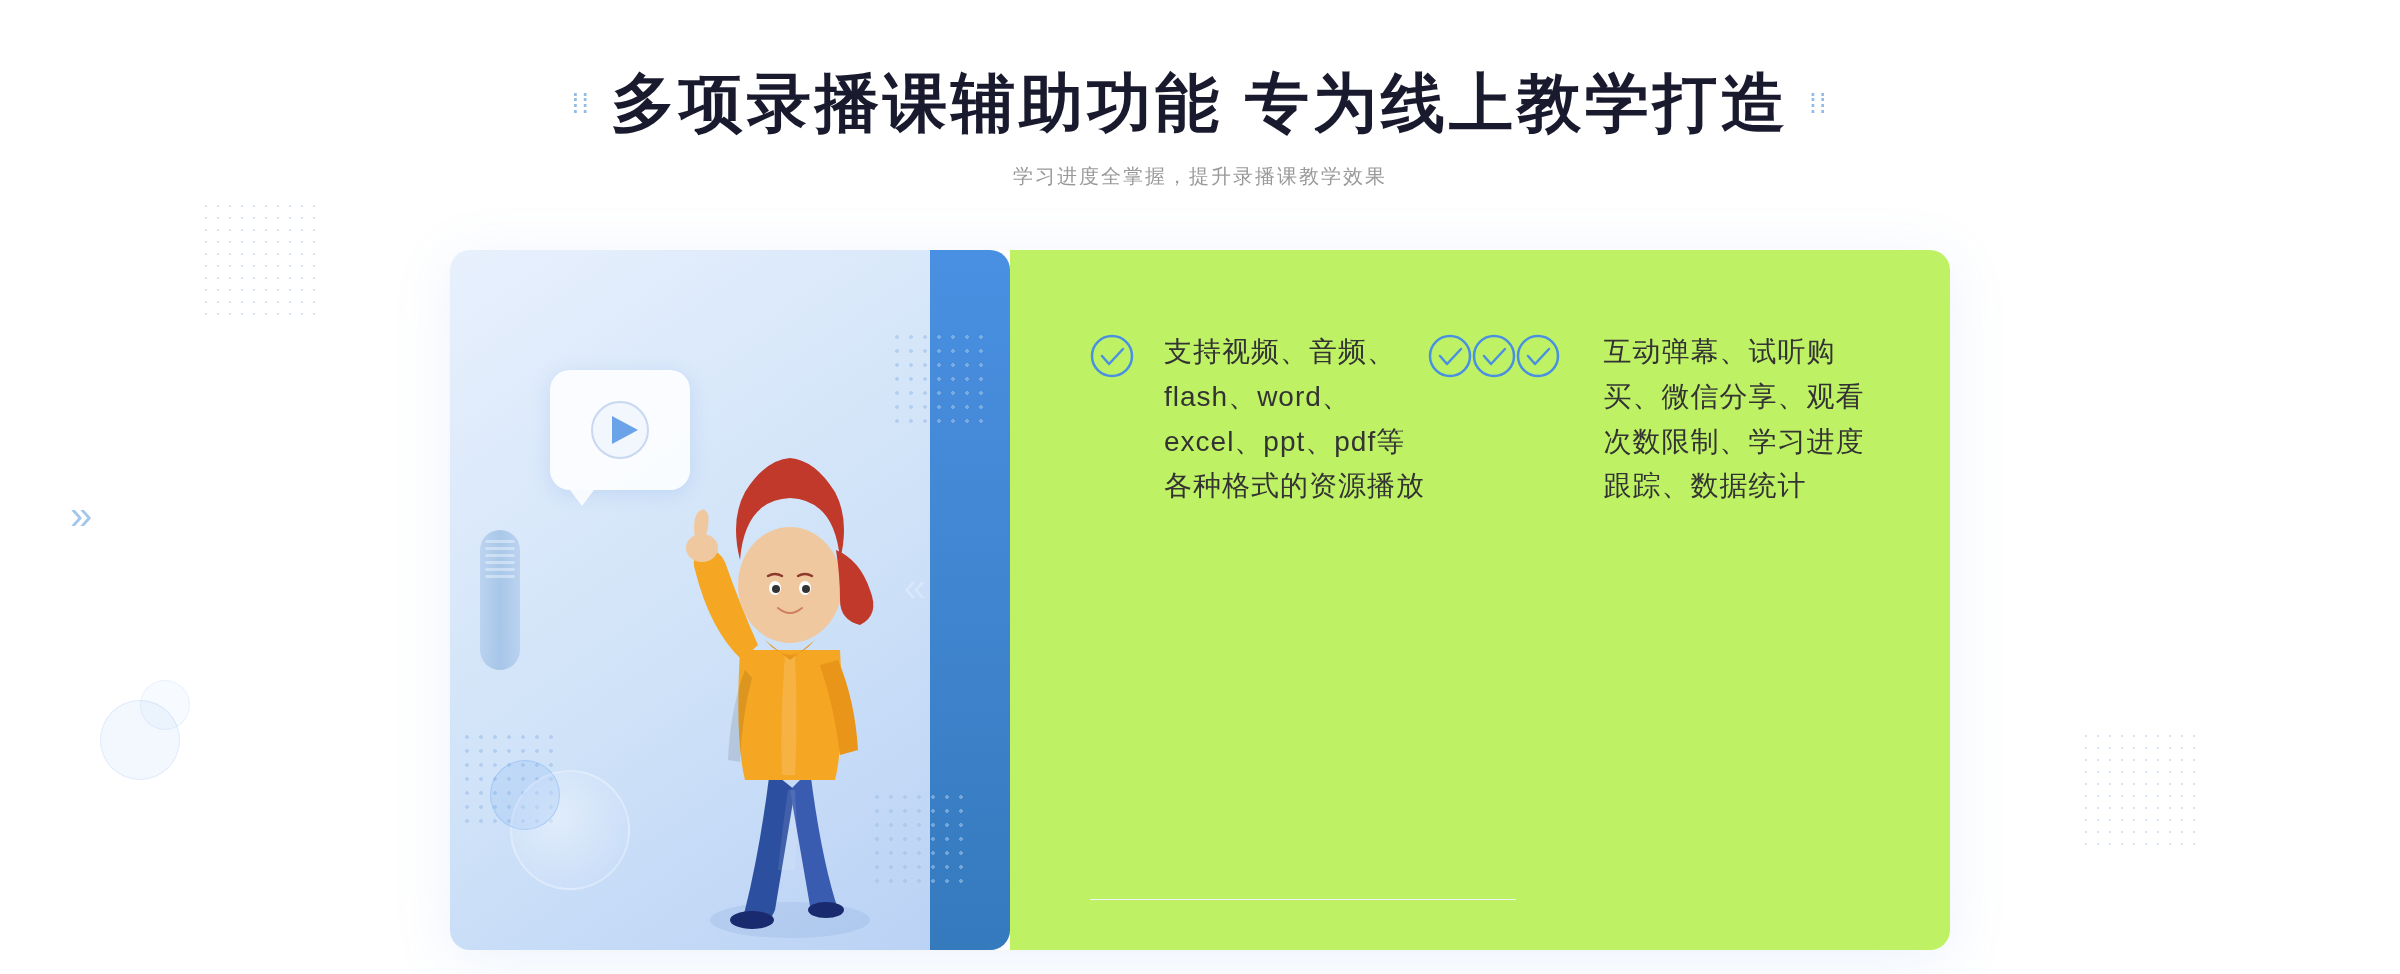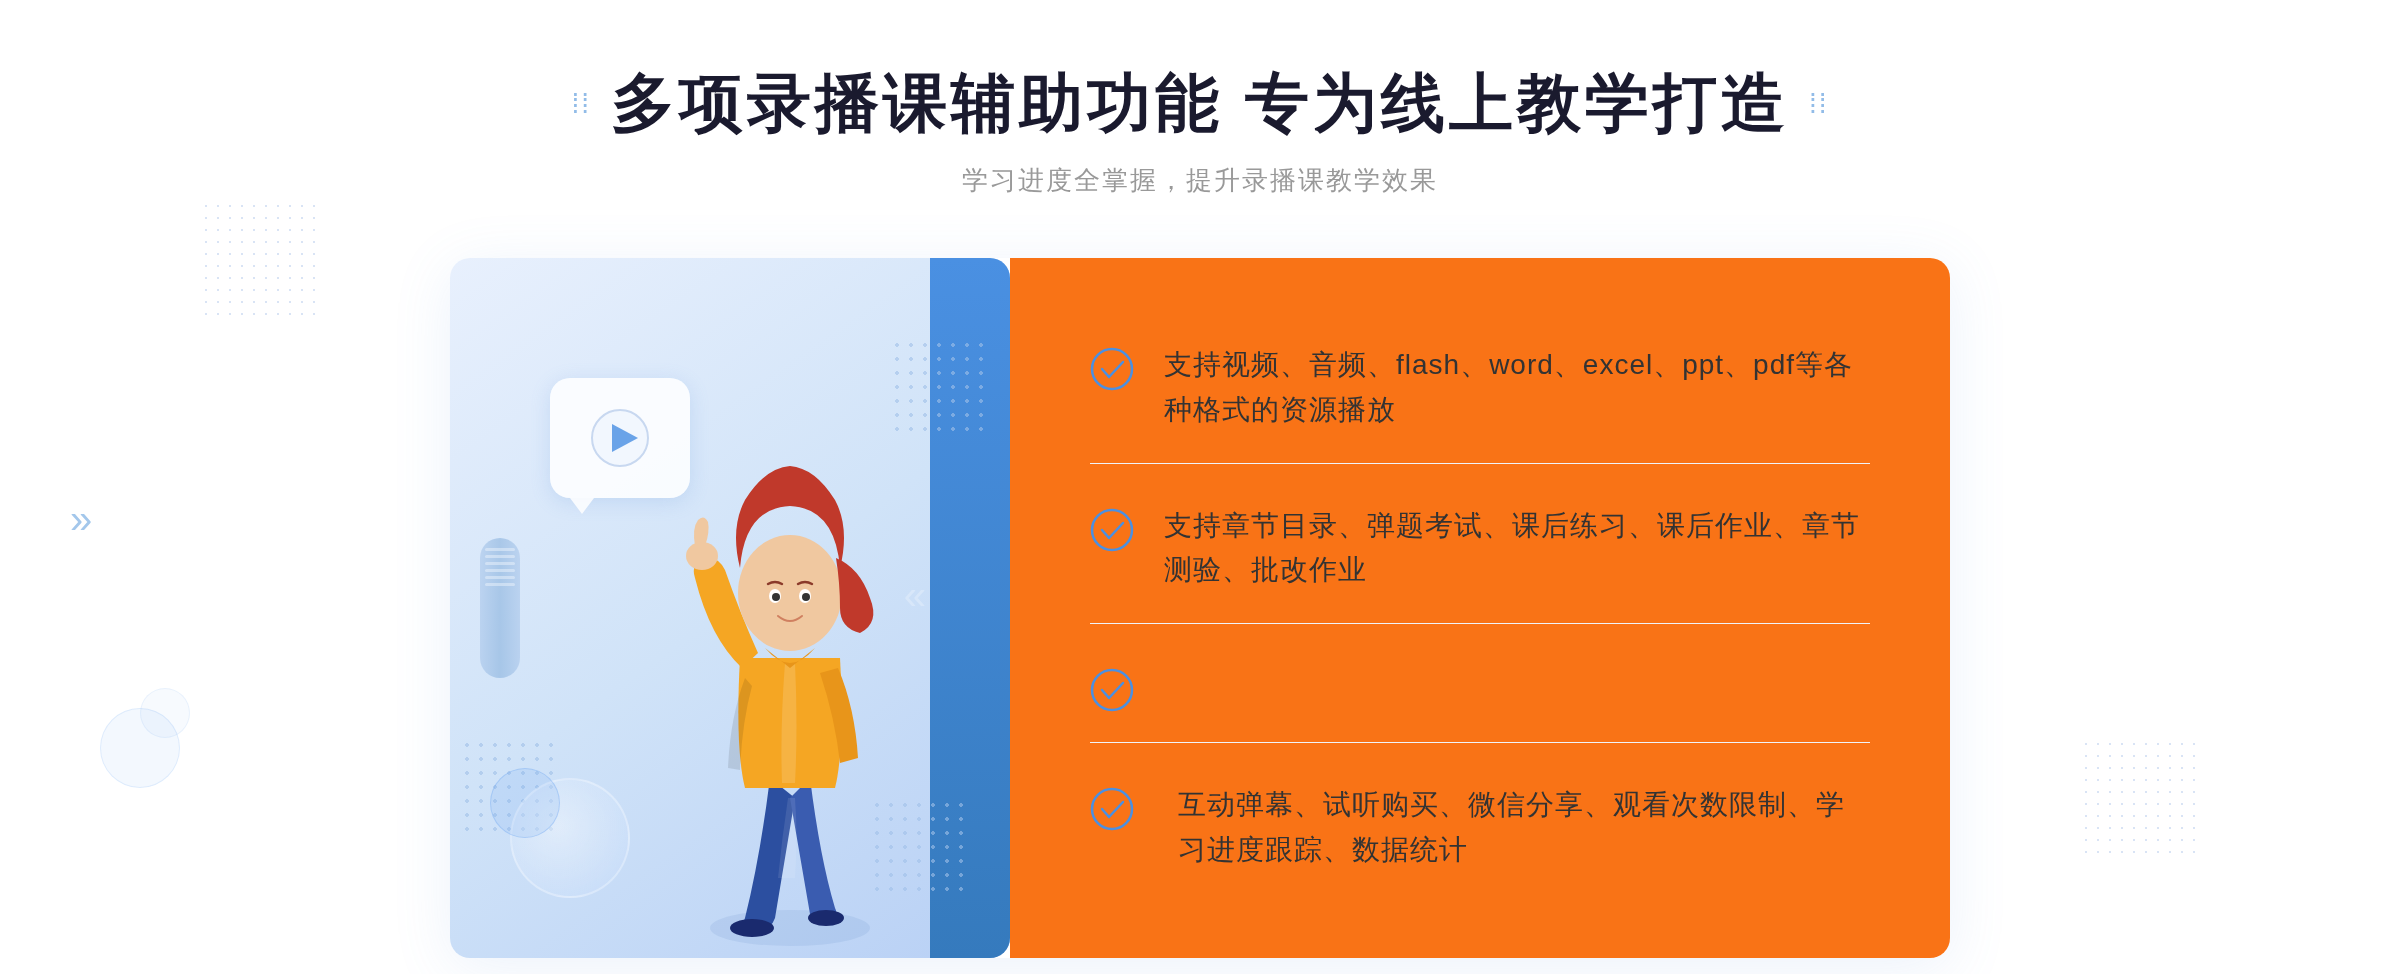--- a/index.html
+++ b/index.html
@@ -82,21 +82,21 @@
     }
 
     .main-title {
       font-size: 64px;
       font-weight: 700;
       color: #1a1a2e;
       letter-spacing: 4px;
     }
 
     .subtitle {
-      font-size: 26px;
+      font-size: 20px;
       color: #999;
       letter-spacing: 2px;
       font-weight: 400;
     }
 
     
     .content-area {
       display: flex;
       align-items: stretch;
       width: 1500px;
@@ -245,25 +245,24 @@
       bottom: 0;
       left: 50%;
       transform: translateX(-30%);
       width: 300px;
       height: 520px;
     }
 
     
     .features-panel {
       flex: 1;
-      background: #f97316;
+      background: #bef264;
       border-radius: 0 20px 20px 0;
       padding: 50px 80px 50px 80px;
       display: flex;
-      flex-direction: column;
       justify-content: space-around;
       min-height: 700px;
     }
 
     .feature-item {
       display: flex;
       align-items: flex-start;
       gap: 30px;
       padding: 30px 0;
       border-bottom: 1px solid #f0f4fa;
@@ -423,21 +422,20 @@
           <path d="M12 22 L19 30 L33 15" stroke="#4a90e2" stroke-width="2.5" stroke-linecap="round" stroke-linejoin="round" fill="none"></path>
         </svg>
         <span class="feature-text">支持视频、音频、flash、word、excel、ppt、pdf等各种格式的资源播放</span>
       </div>
 
       <div class="feature-item">
         <svg class="check-icon" viewBox="0 0 44 44" fill="none" xmlns="http://www.w3.org/2000/svg">
           <circle cx="22" cy="22" r="20" stroke="#4a90e2" stroke-width="2.5" fill="none"></circle>
           <path d="M12 22 L19 30 L33 15" stroke="#4a90e2" stroke-width="2.5" stroke-linecap="round" stroke-linejoin="round" fill="none"></path>
         </svg>
-        <span class="feature-text">支持章节目录、弹题考试、课后练习、课后作业、章节测验、批改作业</span>
       </div>
 
       <div class="feature-item">
         <svg class="check-icon" viewBox="0 0 44 44" fill="none" xmlns="http://www.w3.org/2000/svg">
           <circle cx="22" cy="22" r="20" stroke="#4a90e2" stroke-width="2.5" fill="none"></circle>
           <path d="M12 22 L19 30 L33 15" stroke="#4a90e2" stroke-width="2.5" stroke-linecap="round" stroke-linejoin="round" fill="none"></path>
         </svg>
       </div>
 
       <div class="feature-item">

